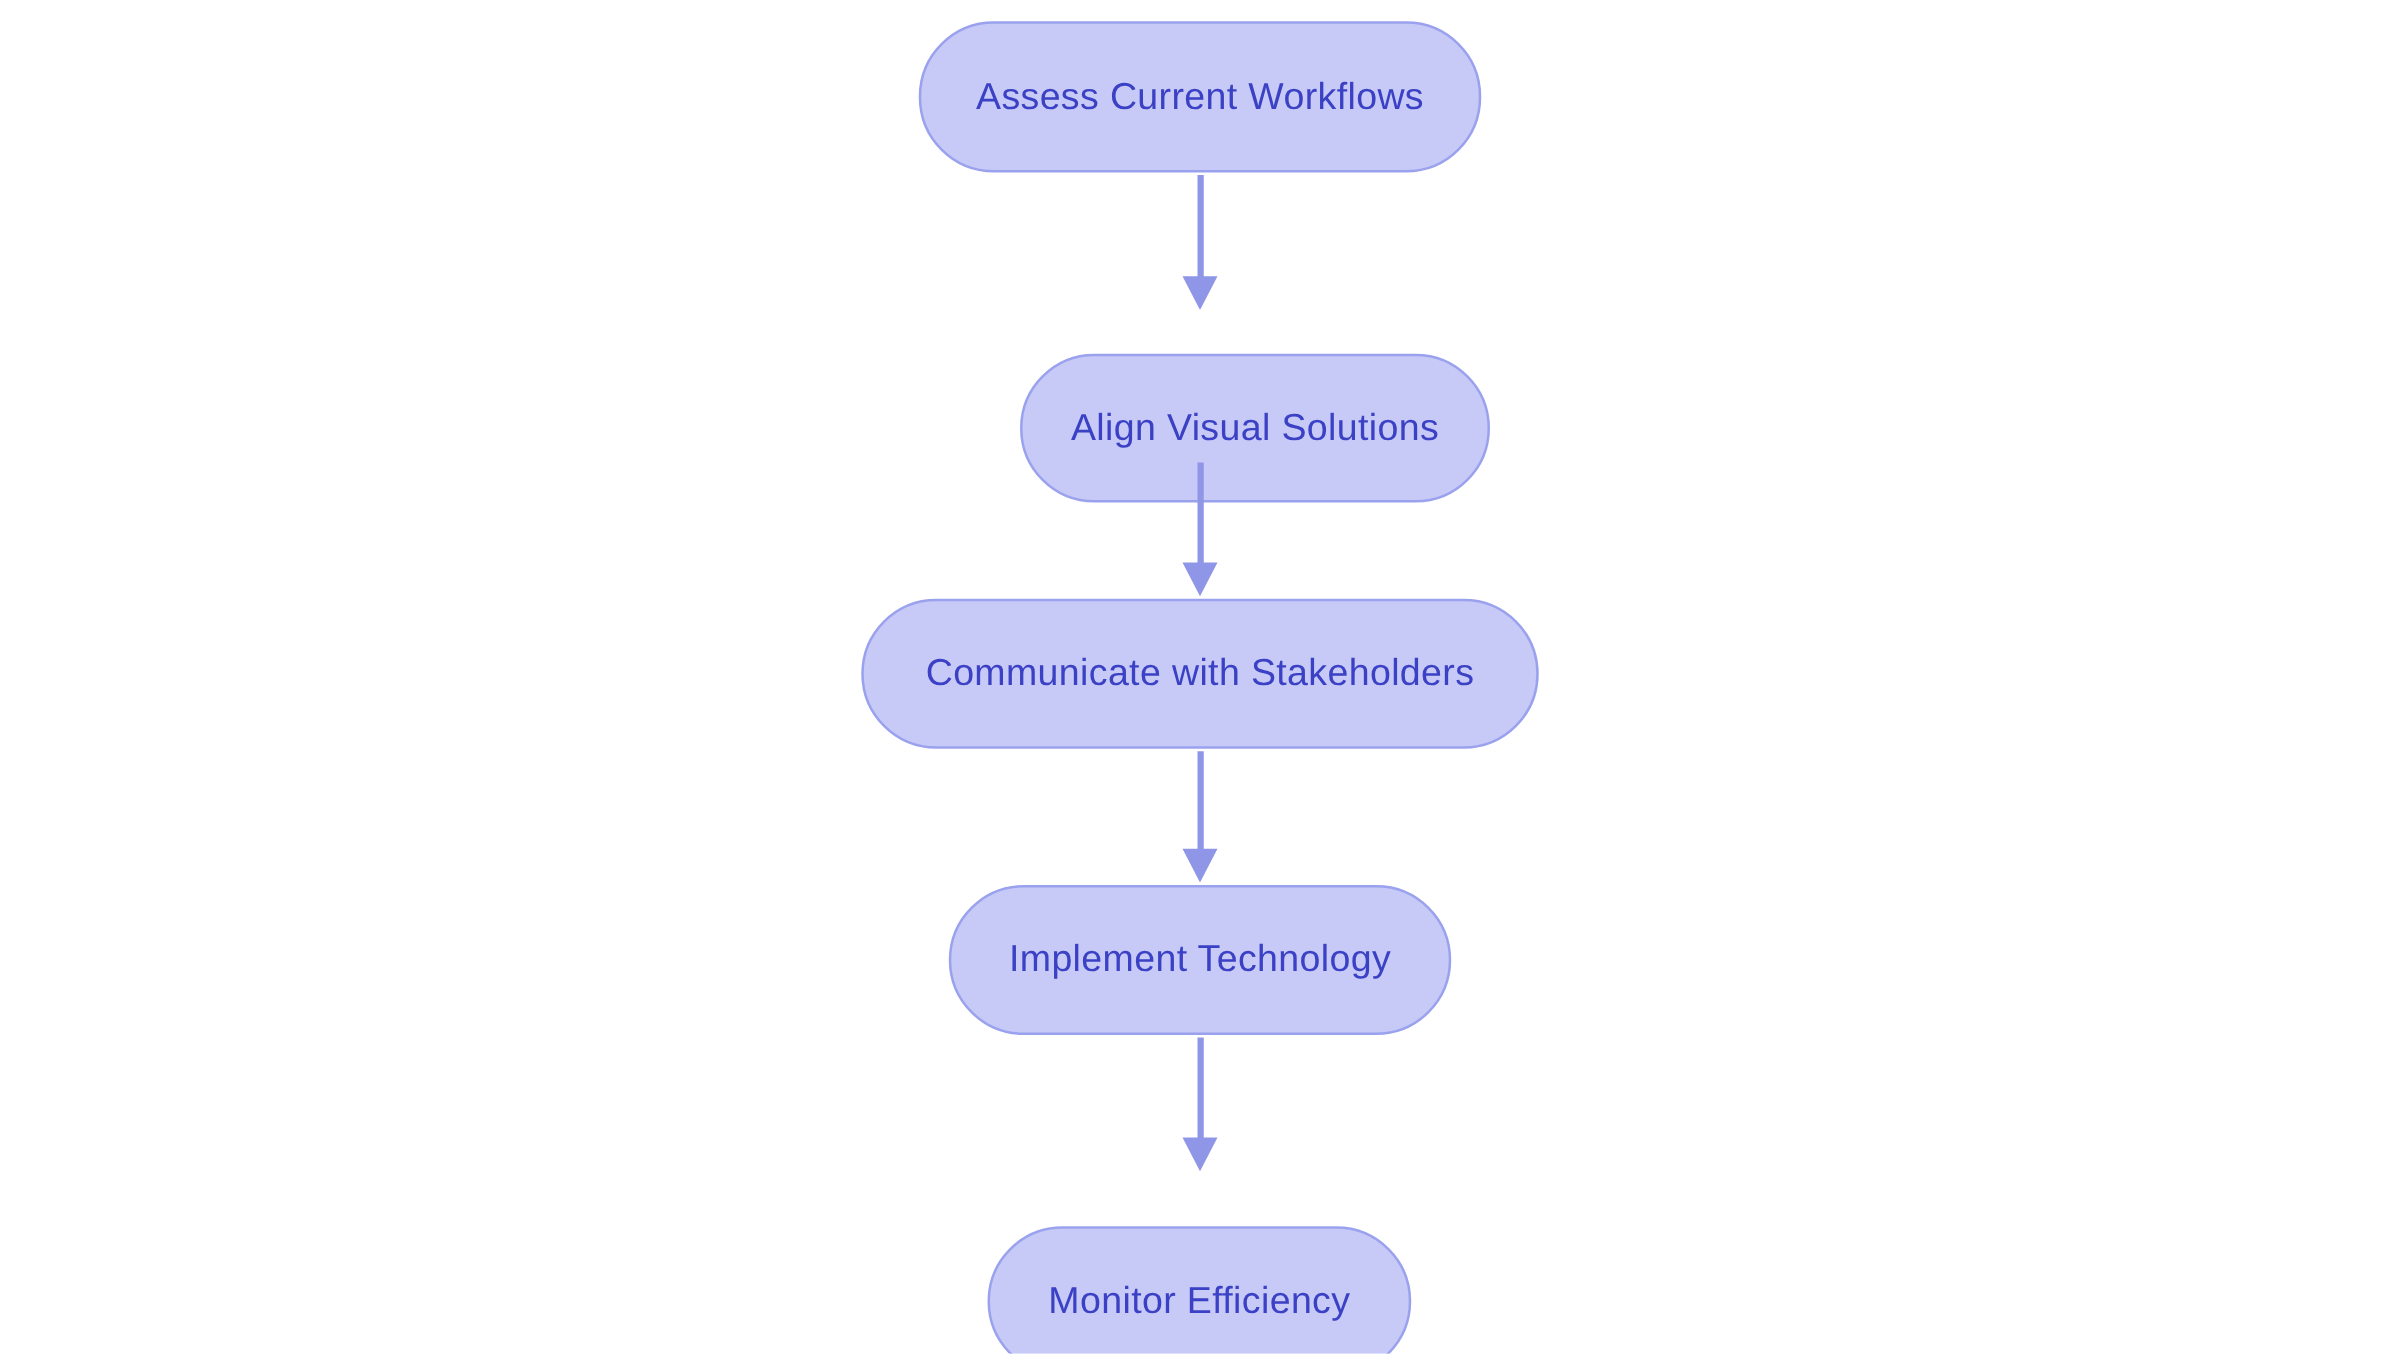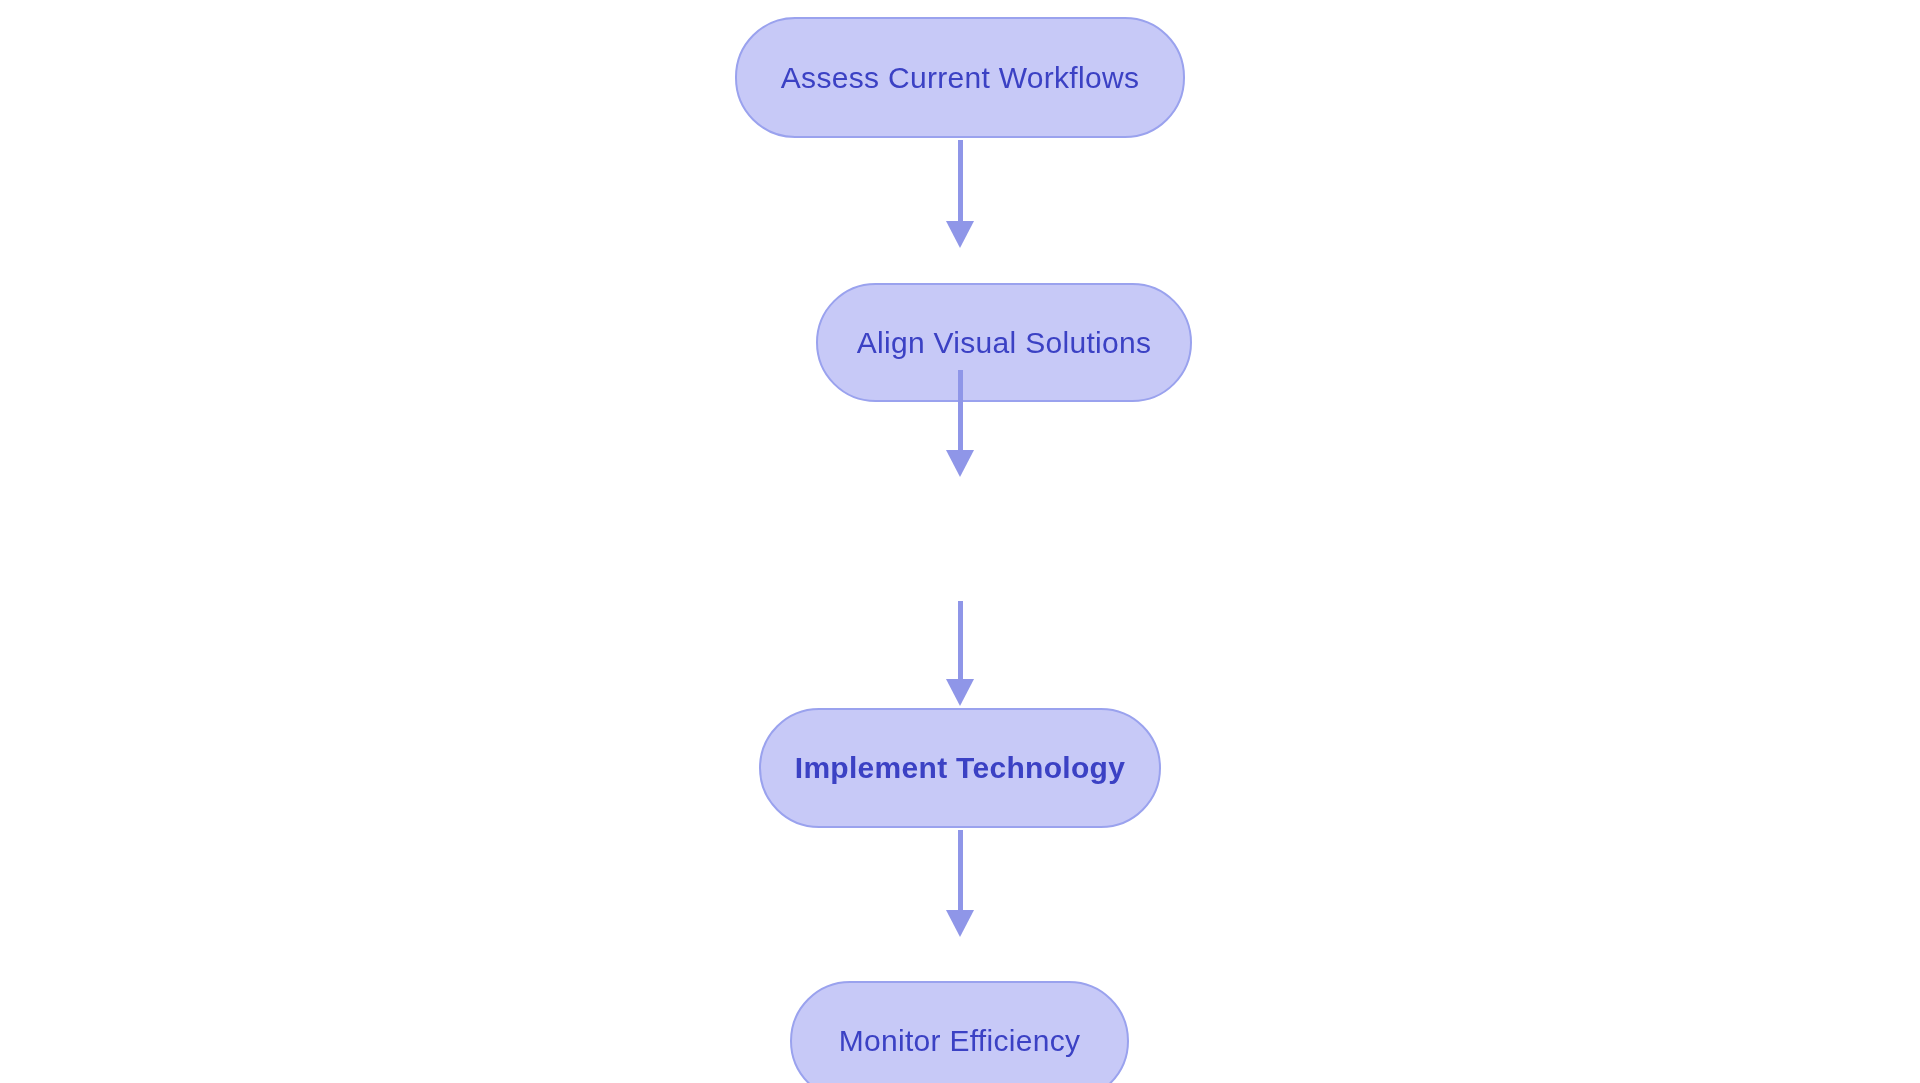--- a/index.html
+++ b/index.html
@@ -54,24 +54,25 @@
   <div class="node" style="left:735px; top:17px;  width:450px; height:121px;">Assess Current Workflows</div>
 
   <div class="arrow-line" style="top:140px; height:84px;"></div>
   <div class="arrow-head" style="top:221px;"></div>
 
   <div class="node" style="left:816px; top:249px; width:376px; height:119px;margin-top:34px;">Align Visual Solutions</div>
 
   <div class="arrow-line" style="top:370px; height:83px;"></div>
   <div class="arrow-head" style="top:450px;"></div>
 
+  <div class="node" style="left:689px; top:479px; width:542px; height:120px;">Communicate with Stakeholders</div>
 
   <div class="arrow-line" style="top:601px; height:81px;"></div>
   <div class="arrow-head" style="top:679px;"></div>
 
-  <div class="node" style="left:759px; top:708px; width:402px; height:120px;font-weight:bold;">Implement Technology</div>
+  <div class="node" style="left:759px; top:708px; width:402px; height:120px;">Implement Technology</div>
 
   <div class="arrow-line" style="top:830px; height:83px;"></div>
   <div class="arrow-head" style="top:910px;"></div>
 
   <div class="node" style="left:790px; top:981px; width:339px; height:120px;">Monitor Efficiency</div>
 
 </div>
 
 </body></html>

